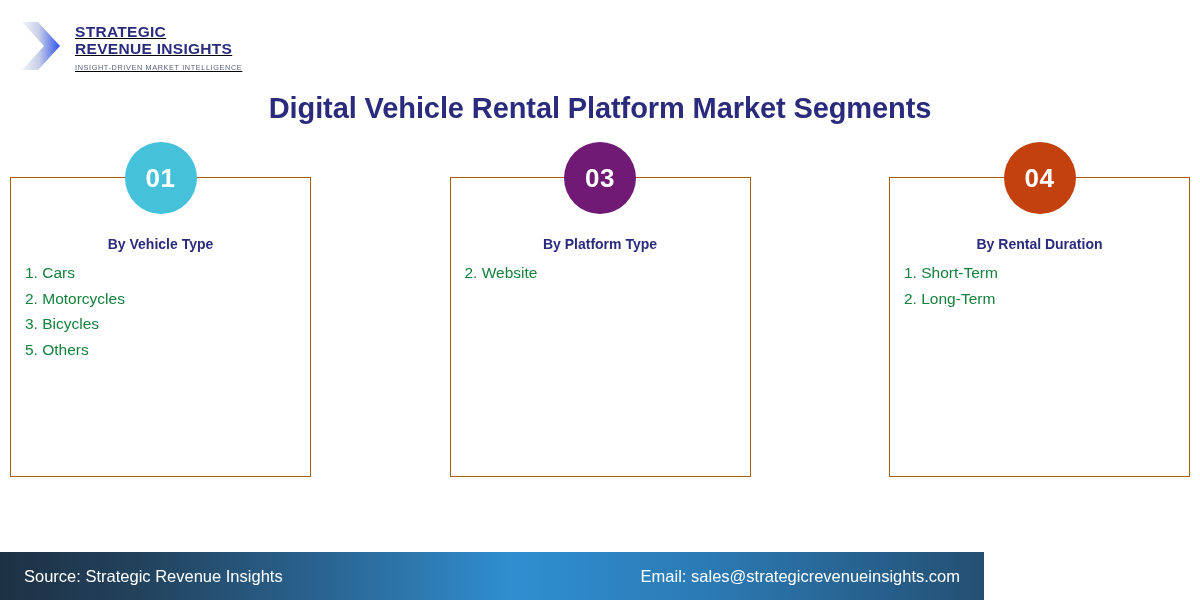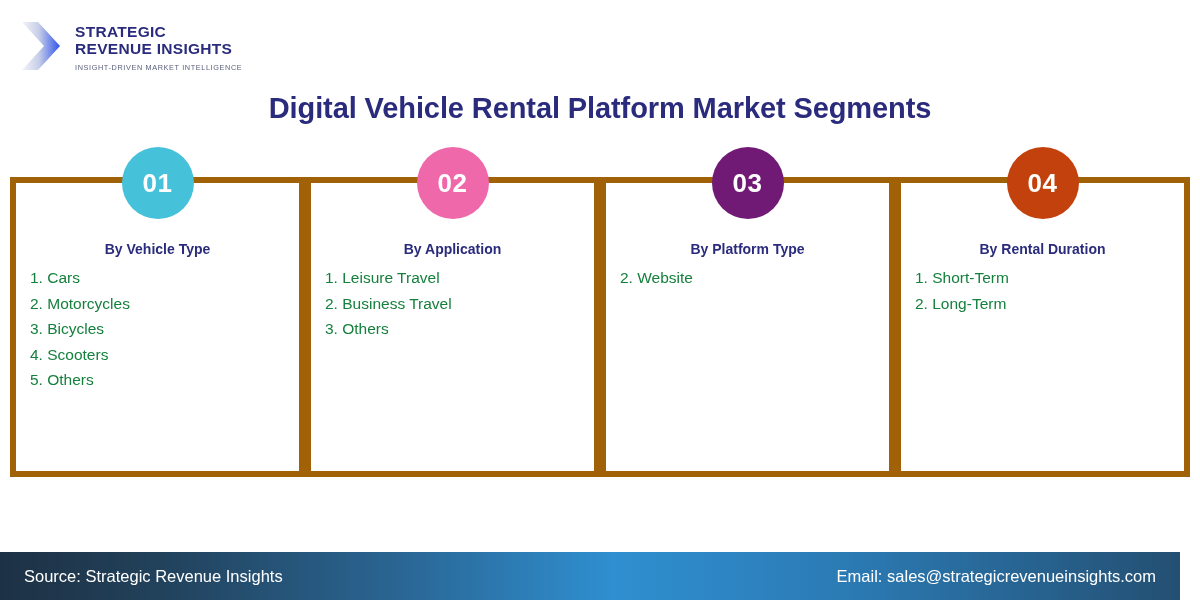--- a/index.html
+++ b/index.html
@@ -28,20 +28,21 @@
     width: 48px;
     height: 56px;
     flex: none;
     display: block;
   }
   #logo-text-block {
     display: flex;
     flex-direction: column;
     justify-content: flex-end;
     padding-top: 2px;
+    text-decoration: underline;
   }
   .logo-line {
     font-family: "Liberation Sans", sans-serif;
     font-weight: bold;
     font-size: 15.5px;
     letter-spacing: 0.3px;
     color: #2A2B7C;
     line-height: 17px;
     white-space: nowrap;
   }
@@ -75,21 +76,21 @@
     width: 1180px;
     height: 300px;
     display: flex;
     justify-content: space-between;
   }
   .segment-card {
     position: relative;
     width: 301px;
     height: 300px;
     box-sizing: border-box;
-    border: 6px solid #a16207;
+    border: 1px solid #a16207;
     background: #ffffff;
   }
   .card-badge {
     position: absolute;
     top: -36px;
     left: 50%;
     transform: translateX(-50%);
     width: 72px;
     height: 72px;
     border-radius: 50%;
@@ -116,21 +117,21 @@
     color: #15803d;
     font-size: 15.5px;
     line-height: 25.5px;
   }
 
   
   #footer-bar {
     position: absolute;
     left: 0;
     top: 552px;
-    width: 1180px;
+    width: 984px;
     height: 48px;
     background: linear-gradient(90deg,
       #1d3144 0%,
       #22425c 14%,
       #2a6694 34%,
       #2f8fd0 52%,
       #2b7ab4 72%,
       #27628f 88%,
       #244f72 100%);
     display: flex;
@@ -169,34 +170,24 @@
 
 <div id="cards-row">
 
   <div class="segment-card">
     <div class="card-badge" style="background: rgb(69, 193, 218);">01</div>
     <div class="card-heading">By Vehicle Type</div>
     <ul class="card-list">
       <li>1. Cars</li>
       <li>2. Motorcycles</li>
       <li>3. Bicycles</li>
-      <li>4. Scooters</li>
       <li>5. Others</li>
     </ul>
   </div>
 
-  <div class="segment-card">
-    <div class="card-badge" style="background: rgb(238, 104, 170);">02</div>
-    <div class="card-heading">By Application</div>
-    <ul class="card-list">
-      <li>1. Leisure Travel</li>
-      <li>2. Business Travel</li>
-      <li>3. Others</li>
-    </ul>
-  </div>
 
   <div class="segment-card">
     <div class="card-badge" style="background: #701a75;">03</div>
     <div class="card-heading">By Platform Type</div>
     <ul class="card-list">
       <li>2. Website</li>
     </ul>
   </div>
 
   <div class="segment-card">

